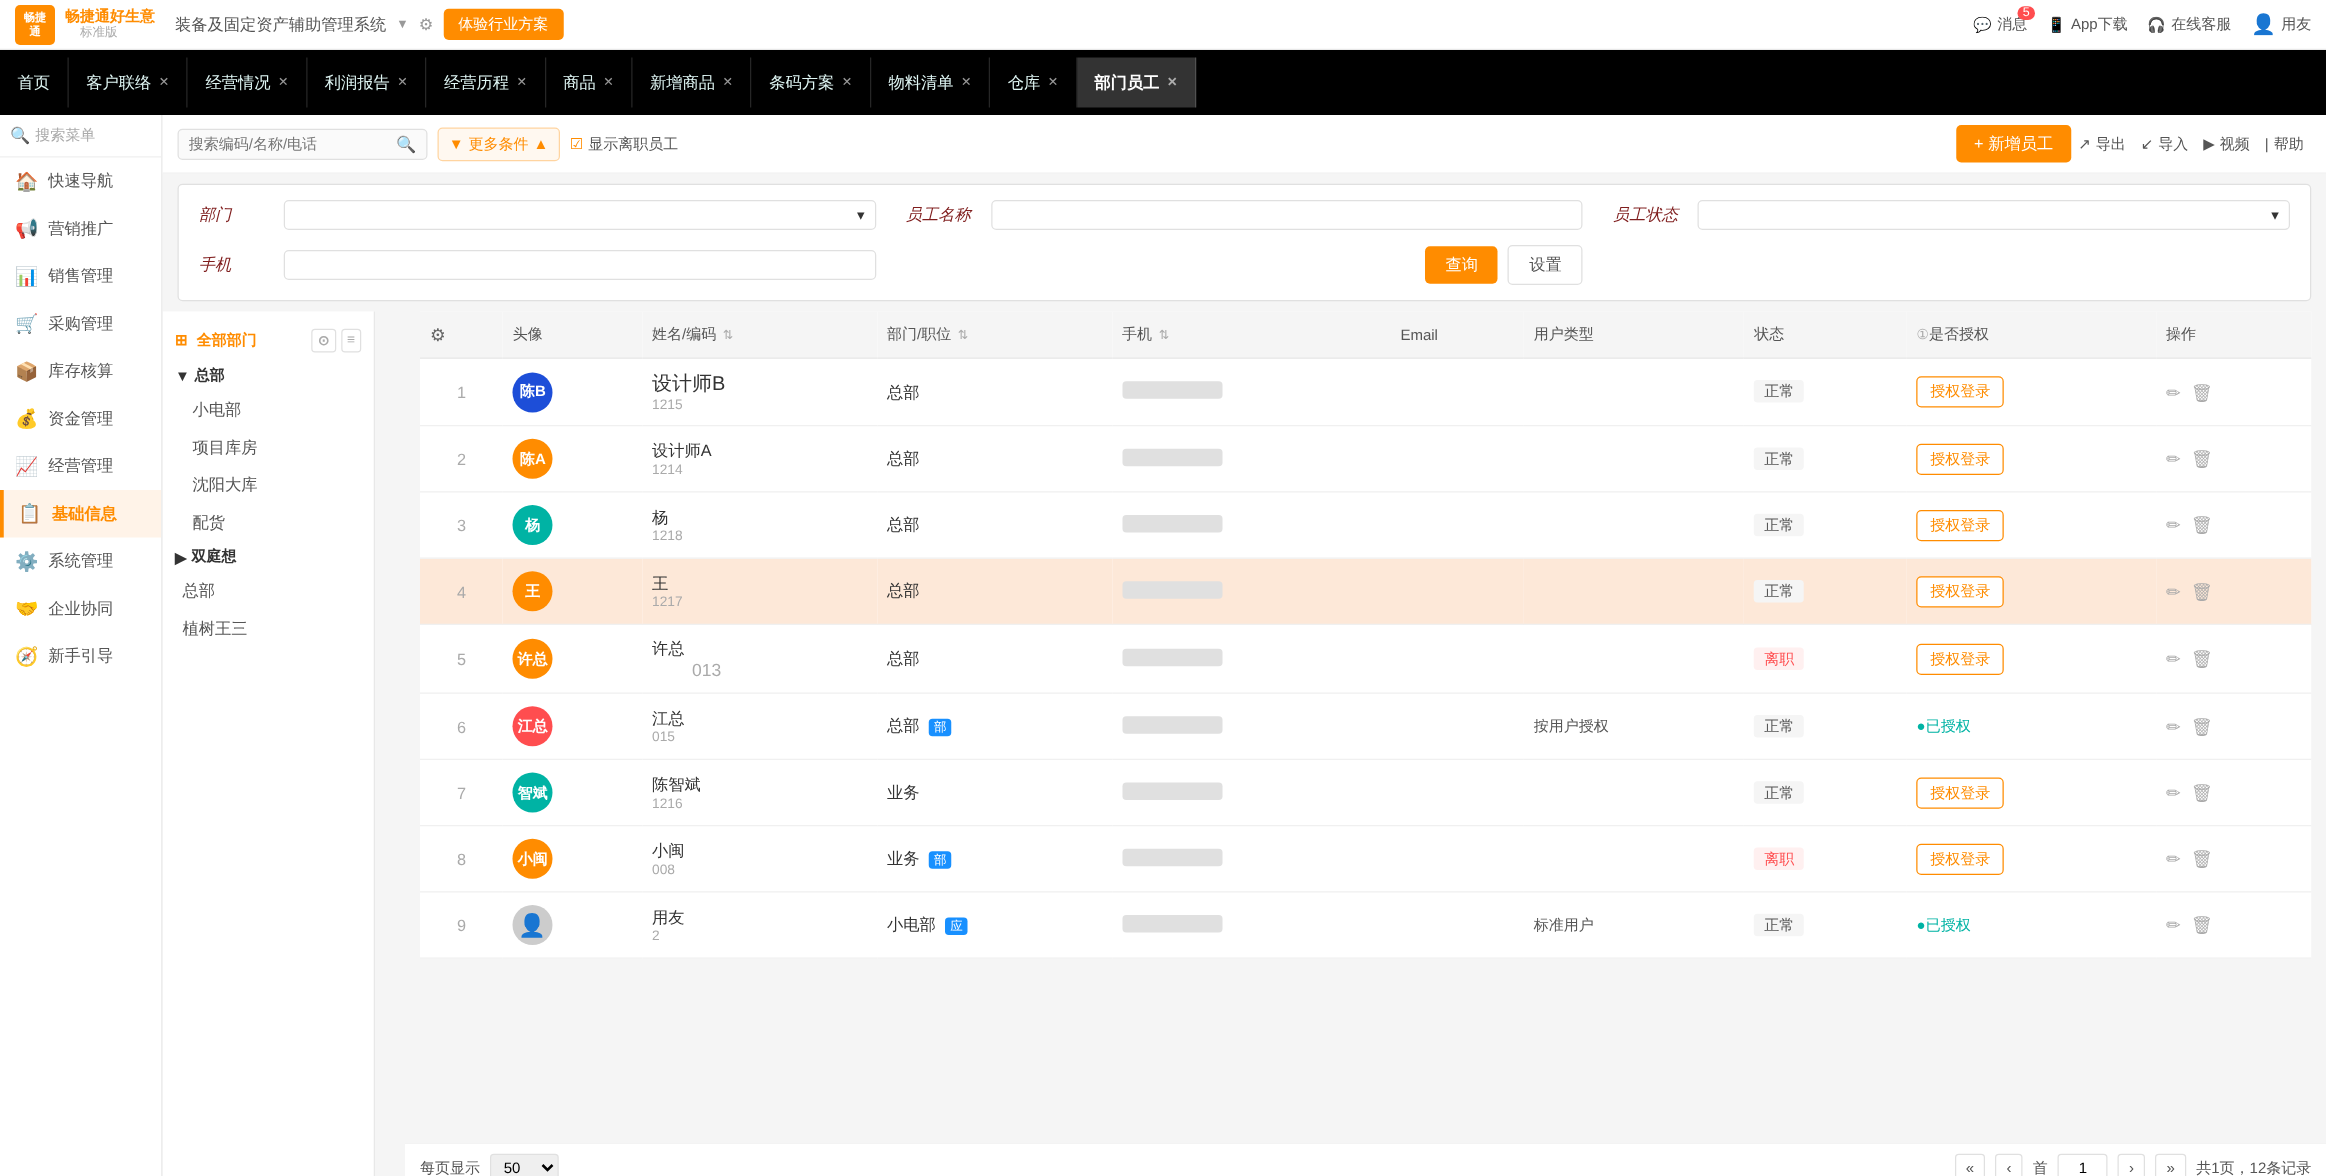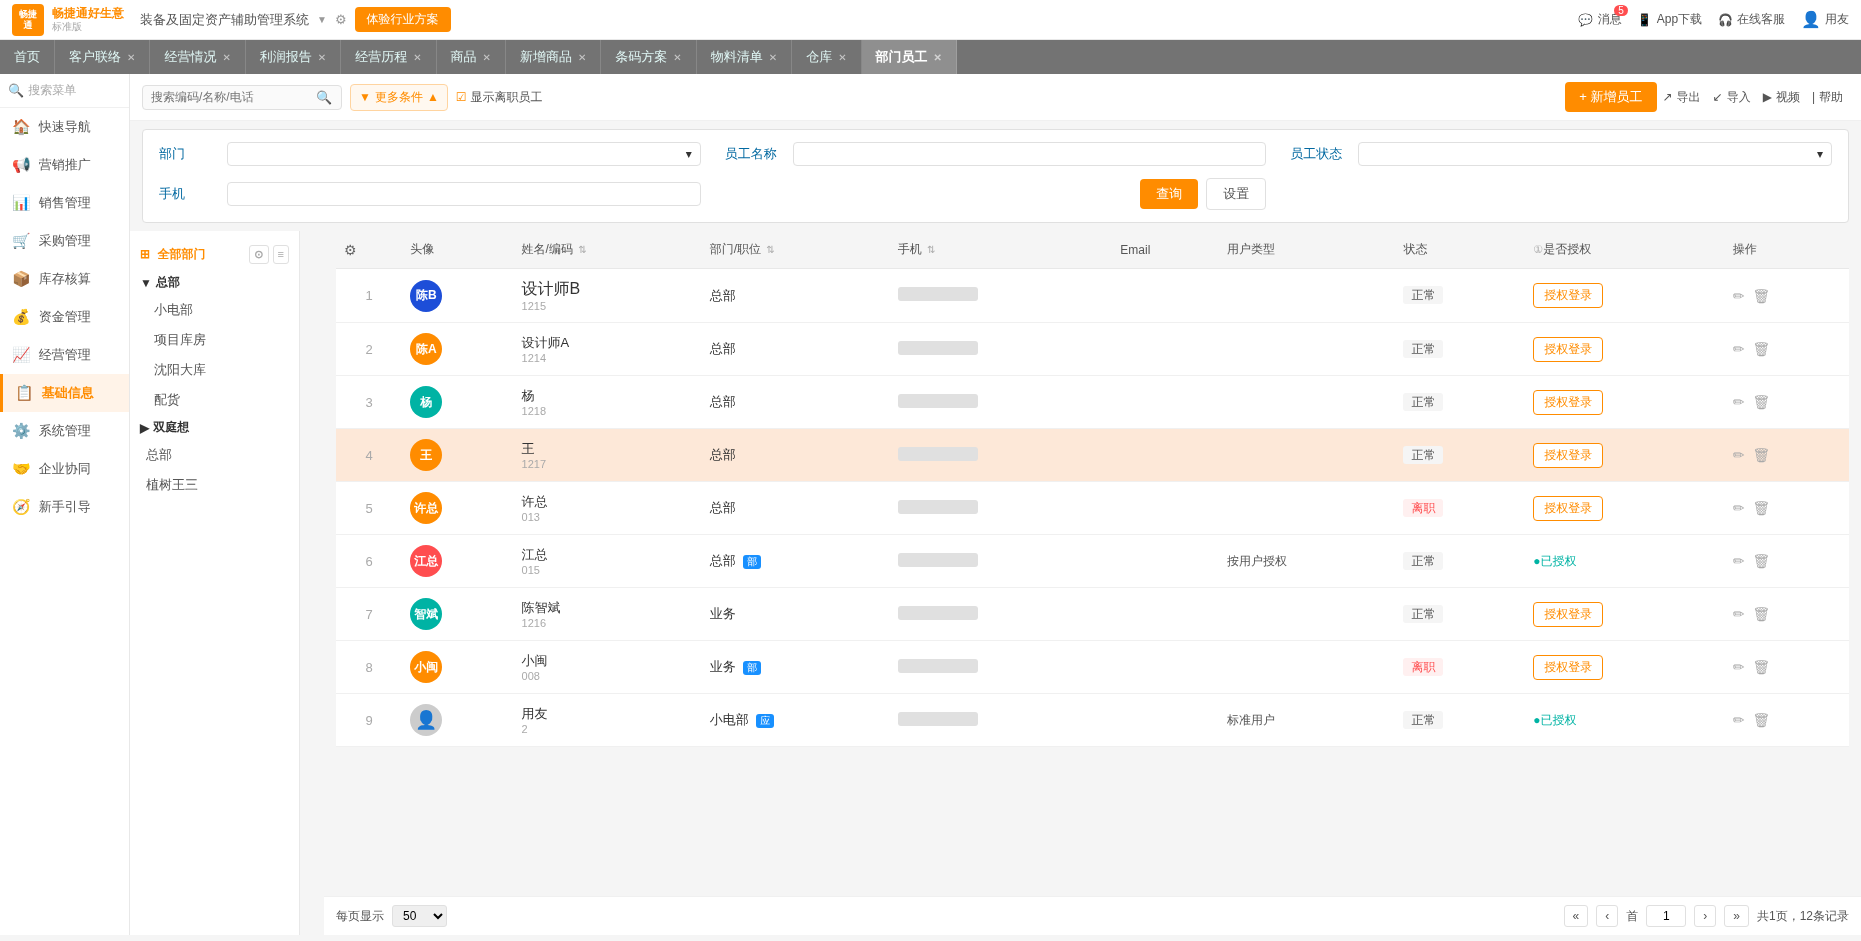--- a/index.html
+++ b/index.html
@@ -18,25 +18,25 @@
     .top-header-left { display: flex; align-items: center; gap: 8px; }
     .brand-logo { width: 32px; height: 32px; background: #ff8c00; border-radius: 4px; display: flex; align-items: center; justify-content: center; color: white; font-size: 10px; font-weight: bold; }
     .top-header-right { display: flex; align-items: center; gap: 16px; font-size: 12px; color: #666; }
     .msg-btn { position: relative; cursor: pointer; display: flex; align-items: center; gap: 4px; }
     .badge { background: #ff4d4f; color: white; border-radius: 8px; padding: 0 4px; font-size: 10px; position: absolute; top: -6px; right: -6px; }
     .settings-btn { cursor: pointer; color: #999; }
     .trial-btn { background: #ff8c00; color: white; border: none; padding: 4px 12px; border-radius: 4px; cursor: pointer; font-size: 12px; }
 
     
     .nav-tabs {
-      background: #737373;
+      background: #000000;
       display: flex;
       align-items: center;
       padding: 0 0;
-      height: 34px;
+      height: 52px;
       overflow: hidden;
     }
     .nav-tab {
       display: flex; align-items: center; gap: 4px;
       padding: 0 14px; height: 40px; cursor: pointer;
       color: #e0f7f5; font-size: 13px; white-space: nowrap;
       border-right: 1px solid rgba(255,255,255,0.15);
     }
     .nav-tab.active { background: rgba(255,255,255,0.2); color: #fff; font-weight: bold; }
     .nav-tab .close-icon { font-size: 10px; color: rgba(255,255,255,0.6); margin-left: 2px; }
@@ -108,21 +108,21 @@
     .add-btn { background: #ff8c00; color: white; border: none; padding: 6px 14px; border-radius: 4px; cursor: pointer; font-size: 13px; display: flex; align-items: center; gap: 4px; }
     .action-btn { display: flex; align-items: center; gap: 4px; font-size: 12px; color: #555; cursor: pointer; padding: 4px 6px; }
 
     
     .filter-row {
       background: #fff; border: 1px solid #e0e0e0; border-radius: 4px;
       margin: 8px 12px; padding: 12px 16px;
       display: grid; grid-template-columns: 1fr 1fr 1fr; gap: 12px 24px;
     }
     .filter-field { display: flex; align-items: center; gap: 8px; font-size: 13px; }
-    .filter-label { color: #0369a1; white-space: nowrap; min-width: 60px; }
+    .filter-label { color: #7f1d1d; white-space: nowrap; min-width: 60px; font-style: italic; }
     .filter-select {
       flex: 1; border: 1px solid #e0e0e0; border-radius: 4px; padding: 4px 8px;
       font-size: 12px; outline: none; background: #fff; appearance: none;
       cursor: pointer; display: flex; align-items: center; justify-content: space-between;
     }
     .filter-text-input { flex: 1; border: 1px solid #e0e0e0; border-radius: 4px; padding: 4px 8px; font-size: 12px; outline: none; }
     .filter-actions { display: flex; gap: 8px; align-items: center; justify-content: flex-end; }
     .query-btn { background: #ff8c00; color: white; border: none; padding: 6px 16px; border-radius: 4px; cursor: pointer; font-size: 13px; }
     .reset-btn { border: 1px solid #e0e0e0; background: #fff; padding: 6px 16px; border-radius: 4px; cursor: pointer; font-size: 13px; color: #555; }
 
@@ -181,21 +181,21 @@
 </head>
 <body>
 
 <div class="top-header">
   <div class="top-header-left">
     <div class="brand-logo">
       <span style="font-size:9px; line-height:1.2; text-align:center;">畅捷<br>通</span>
     </div>
     <div style="display:flex;flex-direction:column;line-height:1.2;">
       <span style="font-size:12px;font-weight:bold;color:#ff8c00;">畅捷通好生意</span>
-      <span style="font-size:10px;color:#aaa;">标准版</span>
+      <span style="font-size:10px;color:#aaa;margin-left:12px;">标准版</span>
     </div>
     <span style="font-size:13px;color:#555;margin-left:8px;">装备及固定资产辅助管理系统</span>
     <span class="dropdown-arrow">▼</span>
     <span class="settings-btn">⚙</span>
     <button class="trial-btn">体验行业方案</button>
   </div>
   <div class="top-header-right">
     <div class="top-right-item msg-btn">
       <span>💬</span>
       <span>消息</span>
@@ -518,21 +518,21 @@
       </div>
     </td>
   </tr>
                 <tr>
     <td style="text-align:center;color:#aaa;">5</td>
     <td>
       <div class="avatar" style="background:#ff8c00;">许总</div>
     </td>
     <td>
       <div style="font-size:13px;">许总</div>
-      <div style="font-size:11px;color:#aaa;">013</div>
+      <div style="font-size:14px;color:#aaa;margin-left:32px;">013</div>
     </td>
     <td>总部</td>
     <td><span class="phone-blur"></span></td>
     <td></td>
     <td></td>
     <td><span class="status-resigned">离职</span></td>
     <td><button class="auth-btn">授权登录</button></td>
     <td>
       <div class="row-actions">
         <span class="edit-icon">✏</span>

